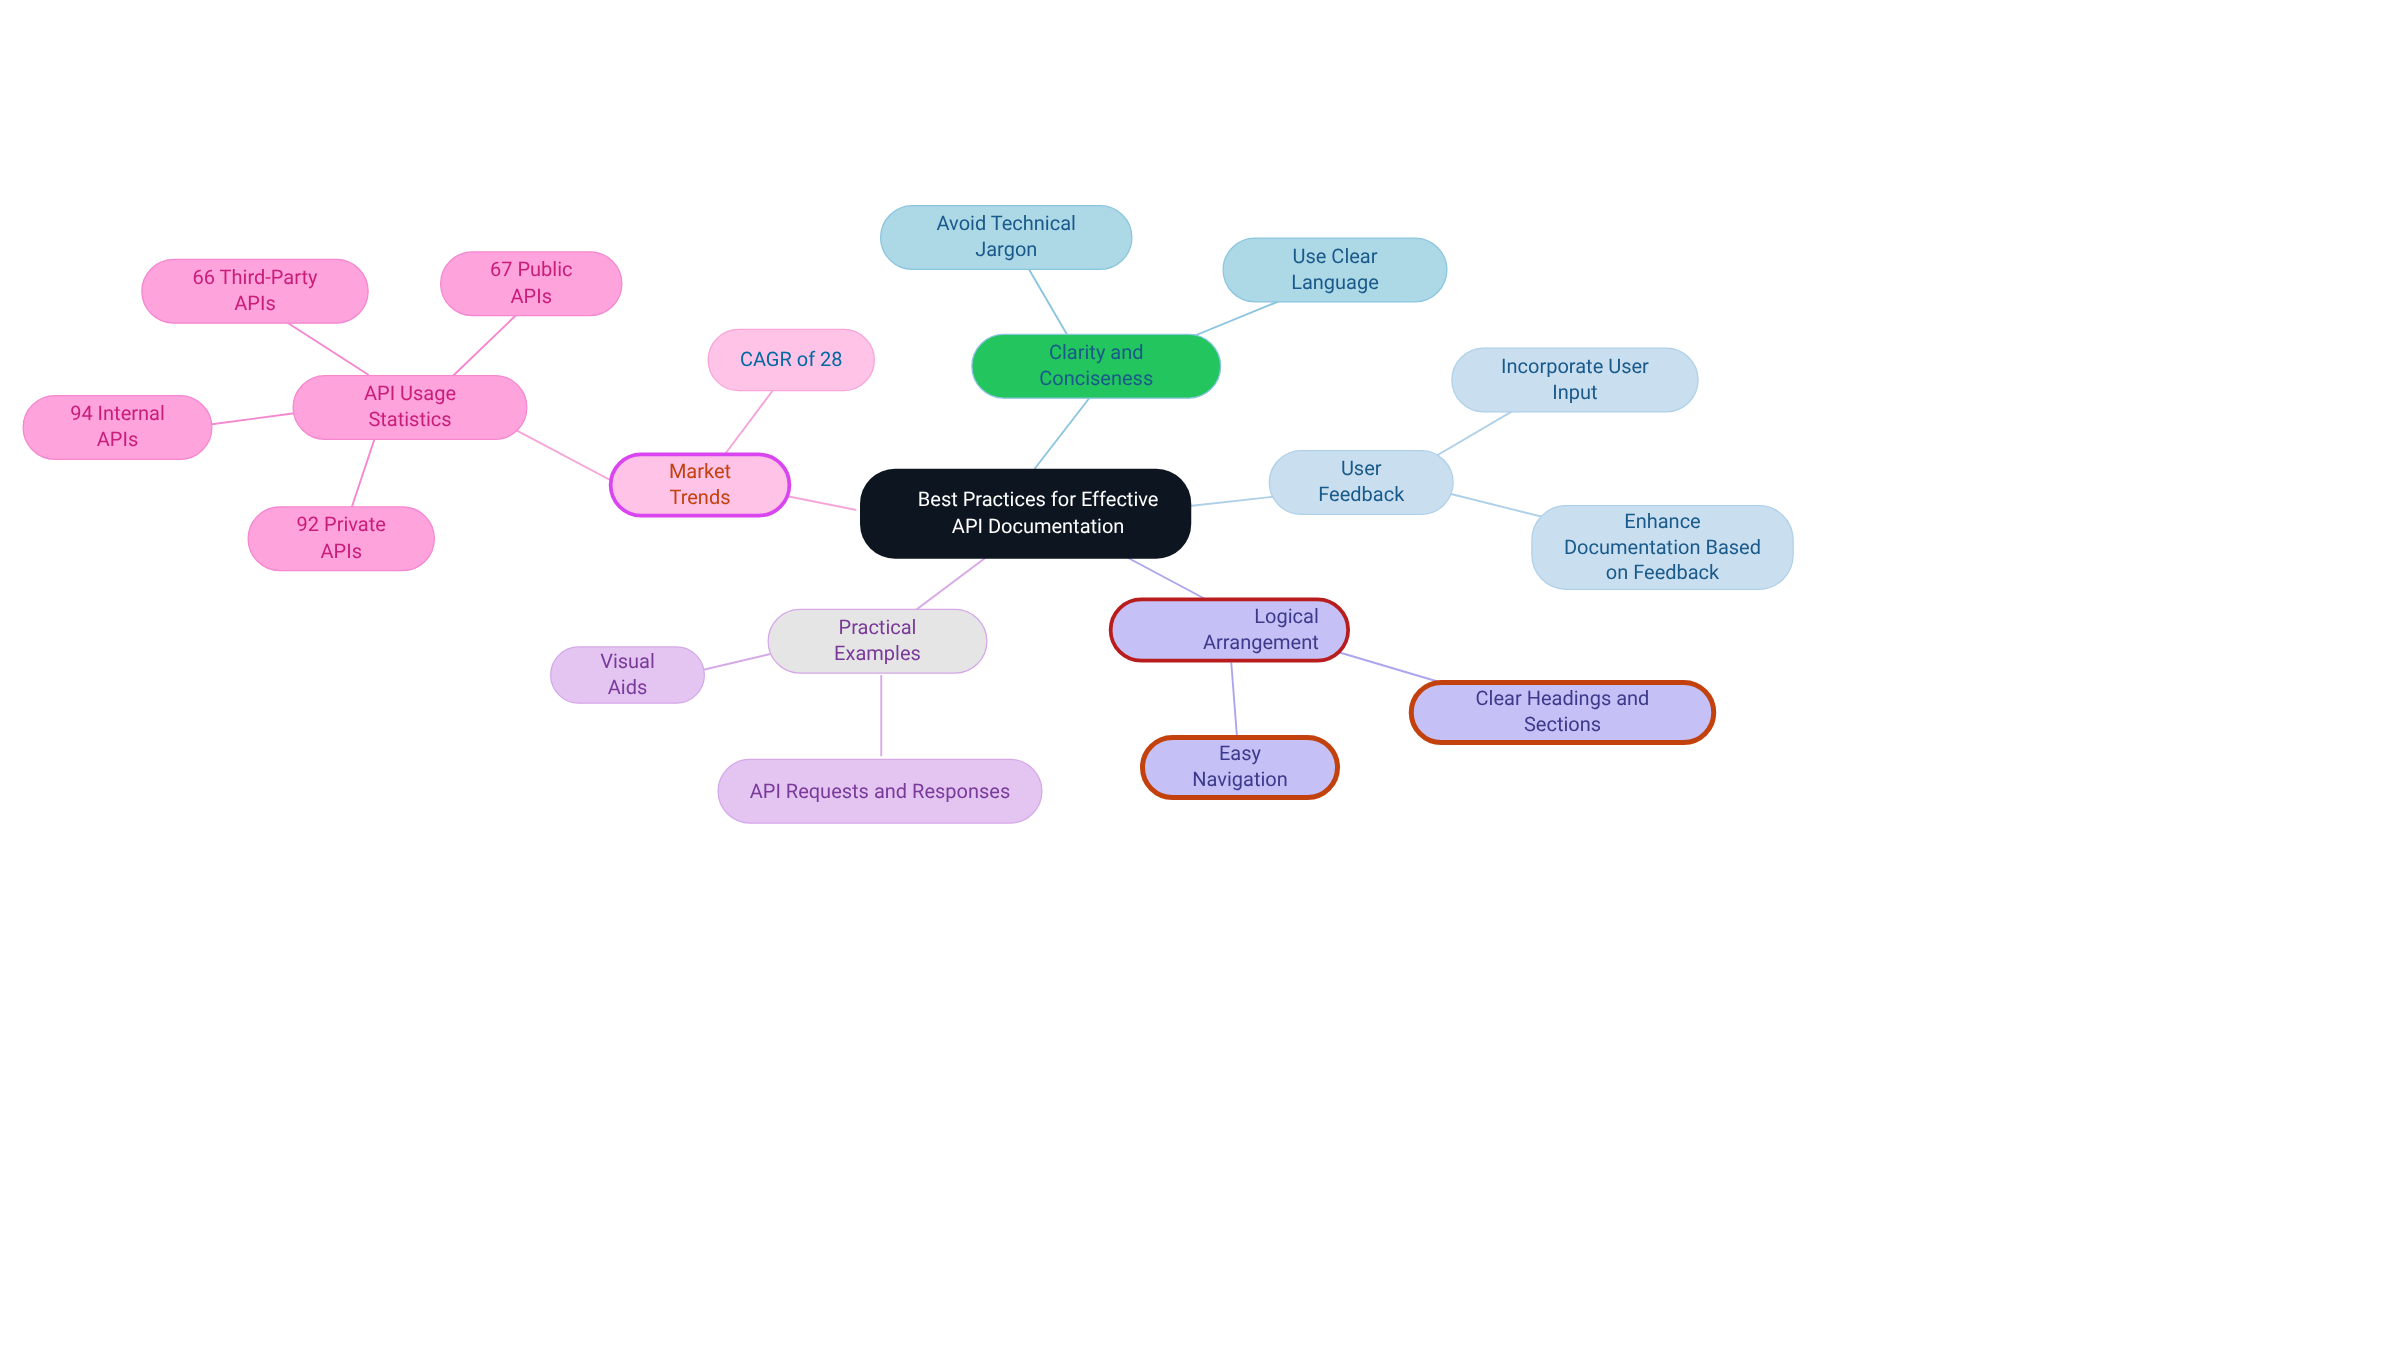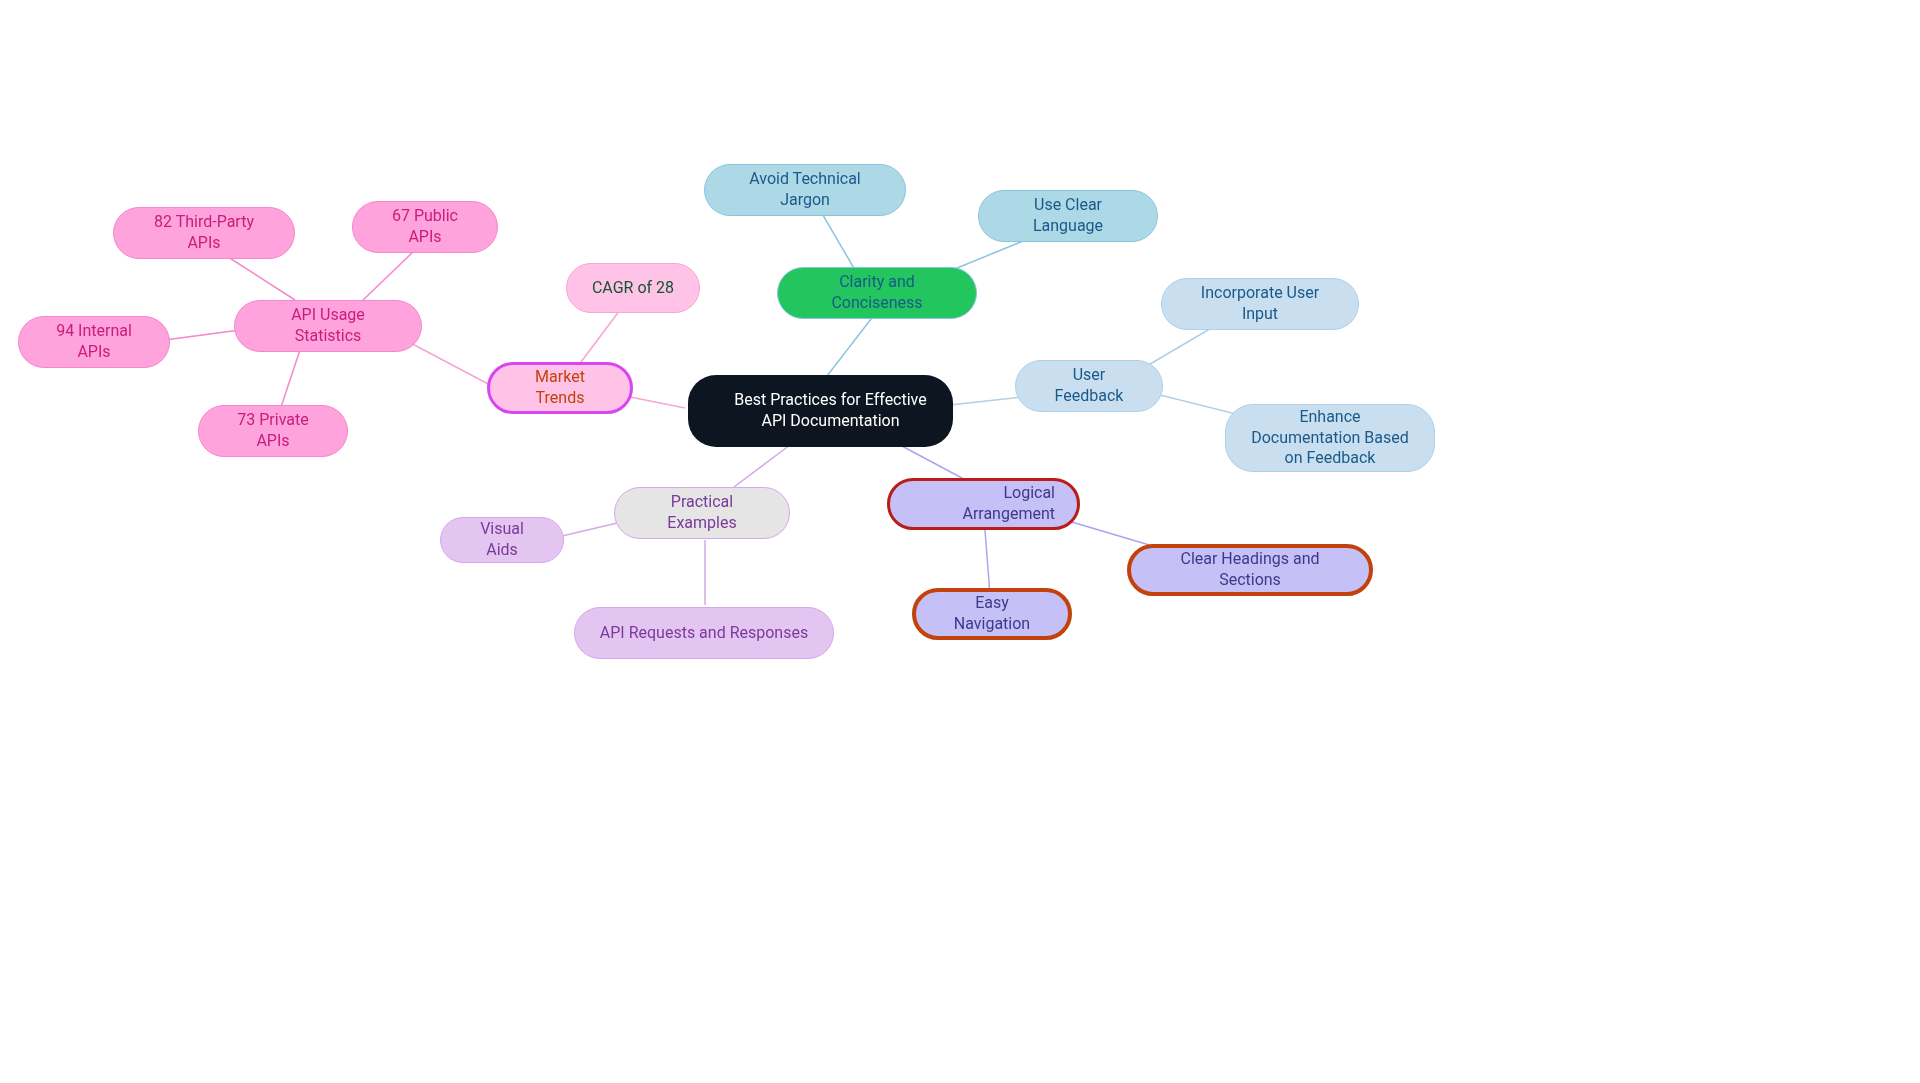--- a/index.html
+++ b/index.html
@@ -82,21 +82,21 @@
     color: #7a3a99;
     border: 1px solid #d5a8e8;
   }
   .rose-main {
     background: #ffc3e8;
     color: #c2410c;
     border: 3px solid #d946ef;
   }
   .rose-child {
     background: #ffc3e8;
-    color: #14532d;
+    color: #0369a1;
     border: 1px solid #f5a5d8;
   }
   svg.connectors {
     position: absolute;
     top: 0;
     left: 0;
     width: 1920px;
     height: 1083px;
     pointer-events: none;
   }
@@ -161,15 +161,15 @@
 
 <div class="node lilac-main" style="left:614px; top:487px; width:176px; height:52px;">Practical Examples</div>
 <div class="node lilac-child" style="left:440px; top:517px; width:124px; height:46px;">Visual Aids</div>
 <div class="node lilac-child" style="left:574px; top:607px; width:260px; height:52px;">API Requests and Responses</div>
 
 <div class="node rose-main" style="left:487px; top:362px; width:146px; height:52px;">Market Trends</div>
 <div class="node rose-child" style="left:566px; top:263px; width:134px; height:50px;">CAGR of 28</div>
 
 <div class="node pink-main" style="left:234px; top:300px; width:188px; height:52px;">API Usage Statistics</div>
 <div class="node pink-child" style="left:352px; top:201px; width:146px; height:52px;">67 Public APIs</div>
-<div class="node pink-child" style="left:113px; top:207px; width:182px; height:52px;">82 Third-Party APIs</div>
+<div class="node pink-child" style="left:113px; top:207px; width:182px; height:52px;">66 Third-Party APIs</div>
 <div class="node pink-child" style="left:18px; top:316px; width:152px; height:52px;">94 Internal APIs</div>
-<div class="node pink-child" style="left:198px; top:405px; width:150px; height:52px;">73 Private APIs</div>
+<div class="node pink-child" style="left:198px; top:405px; width:150px; height:52px;">92 Private APIs</div>
 
 </body></html>

